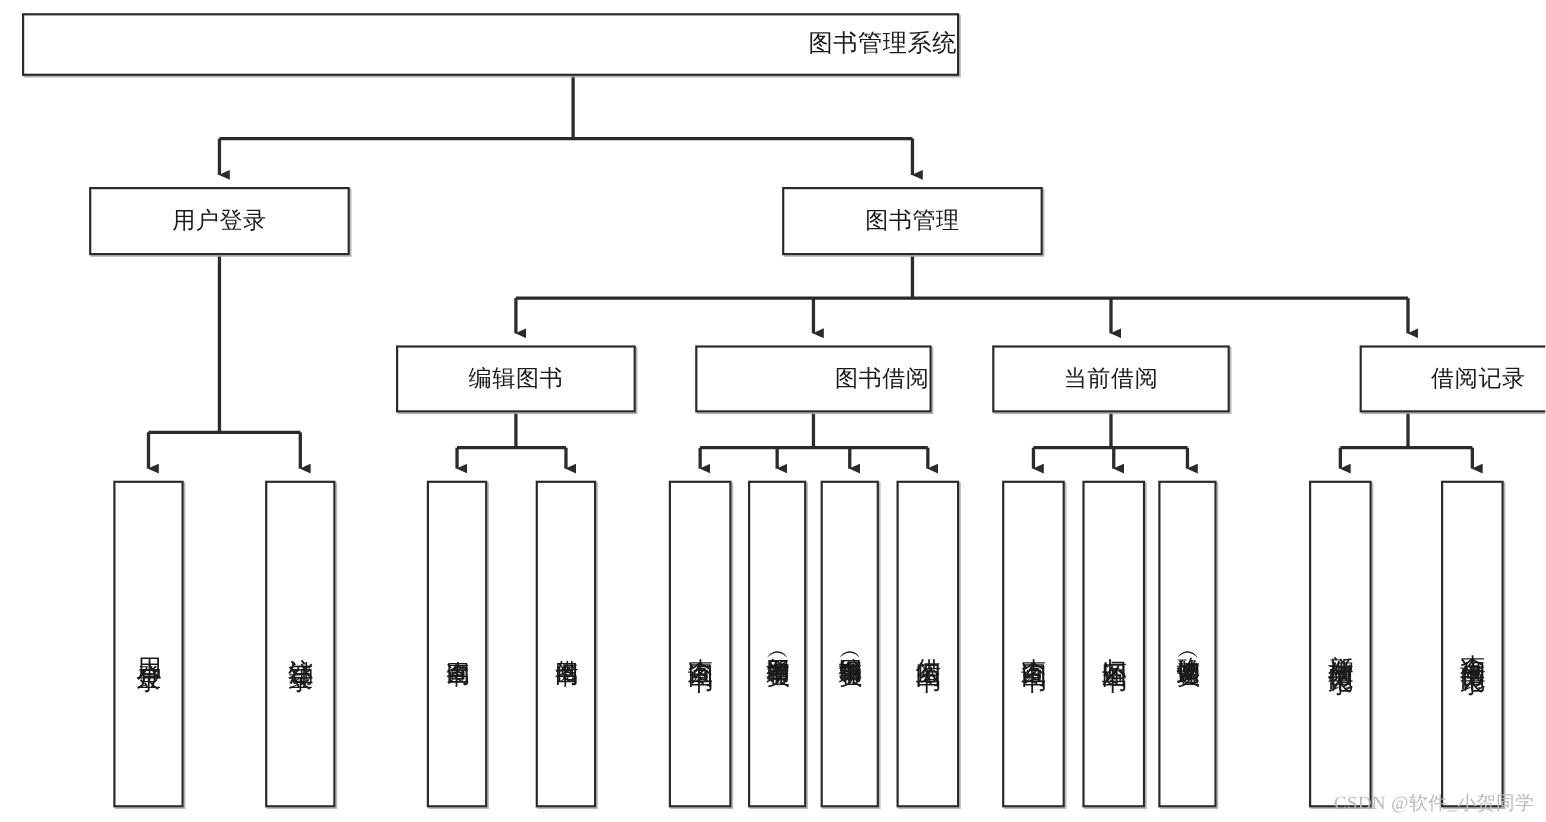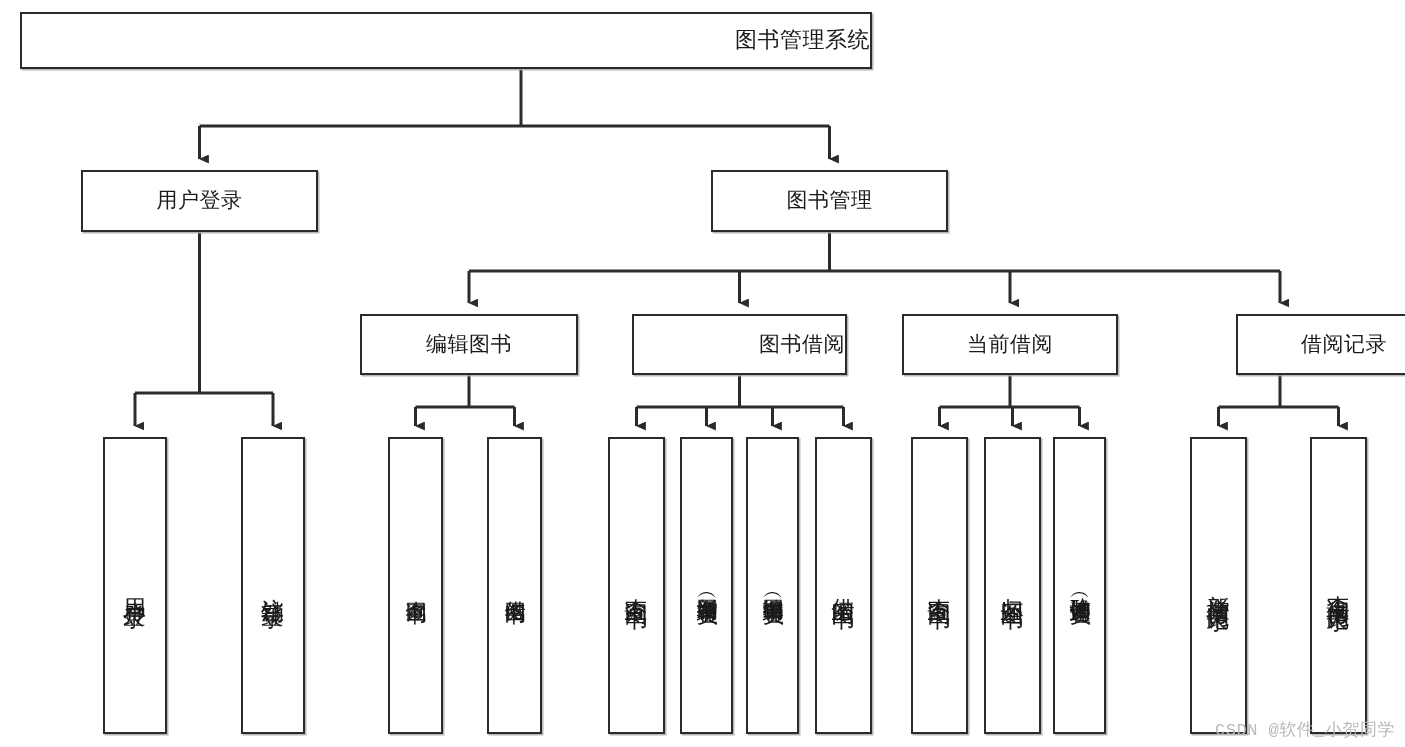--- a/index.html
+++ b/index.html
@@ -62,21 +62,21 @@
   .node.vert.narrow .label {
     font-size: 21px;
     letter-spacing: 1px;
   }
   #watermark {
     position: absolute;
     right: 10px;
     bottom: 6px;
     font-size: 17px;
     color: #b9b9b9;
-    font-family: Liberation Mono, monospace;
+    font-family: Liberation Serif, serif;
     letter-spacing: 0.5px;
     white-space: nowrap;
     pointer-events: none;
   }
 </style>
 </head>
 <body>
 
 <div id="canvas">
 

